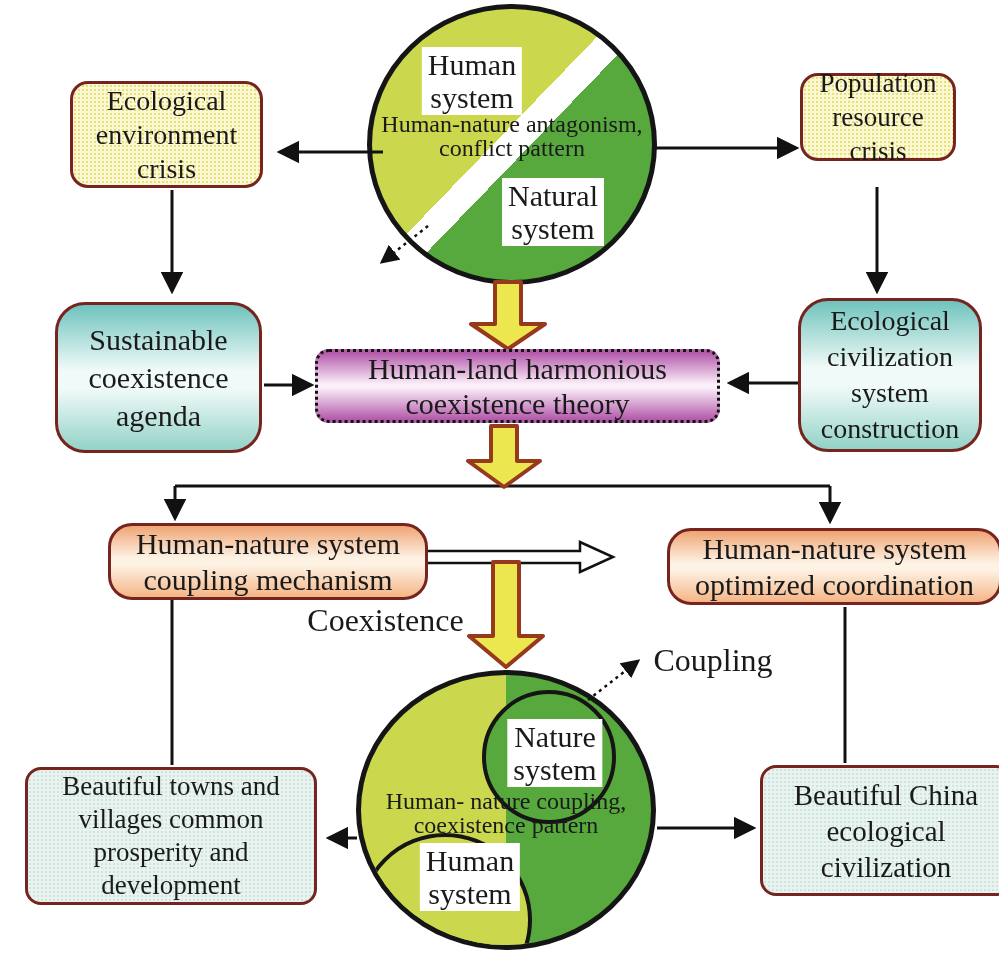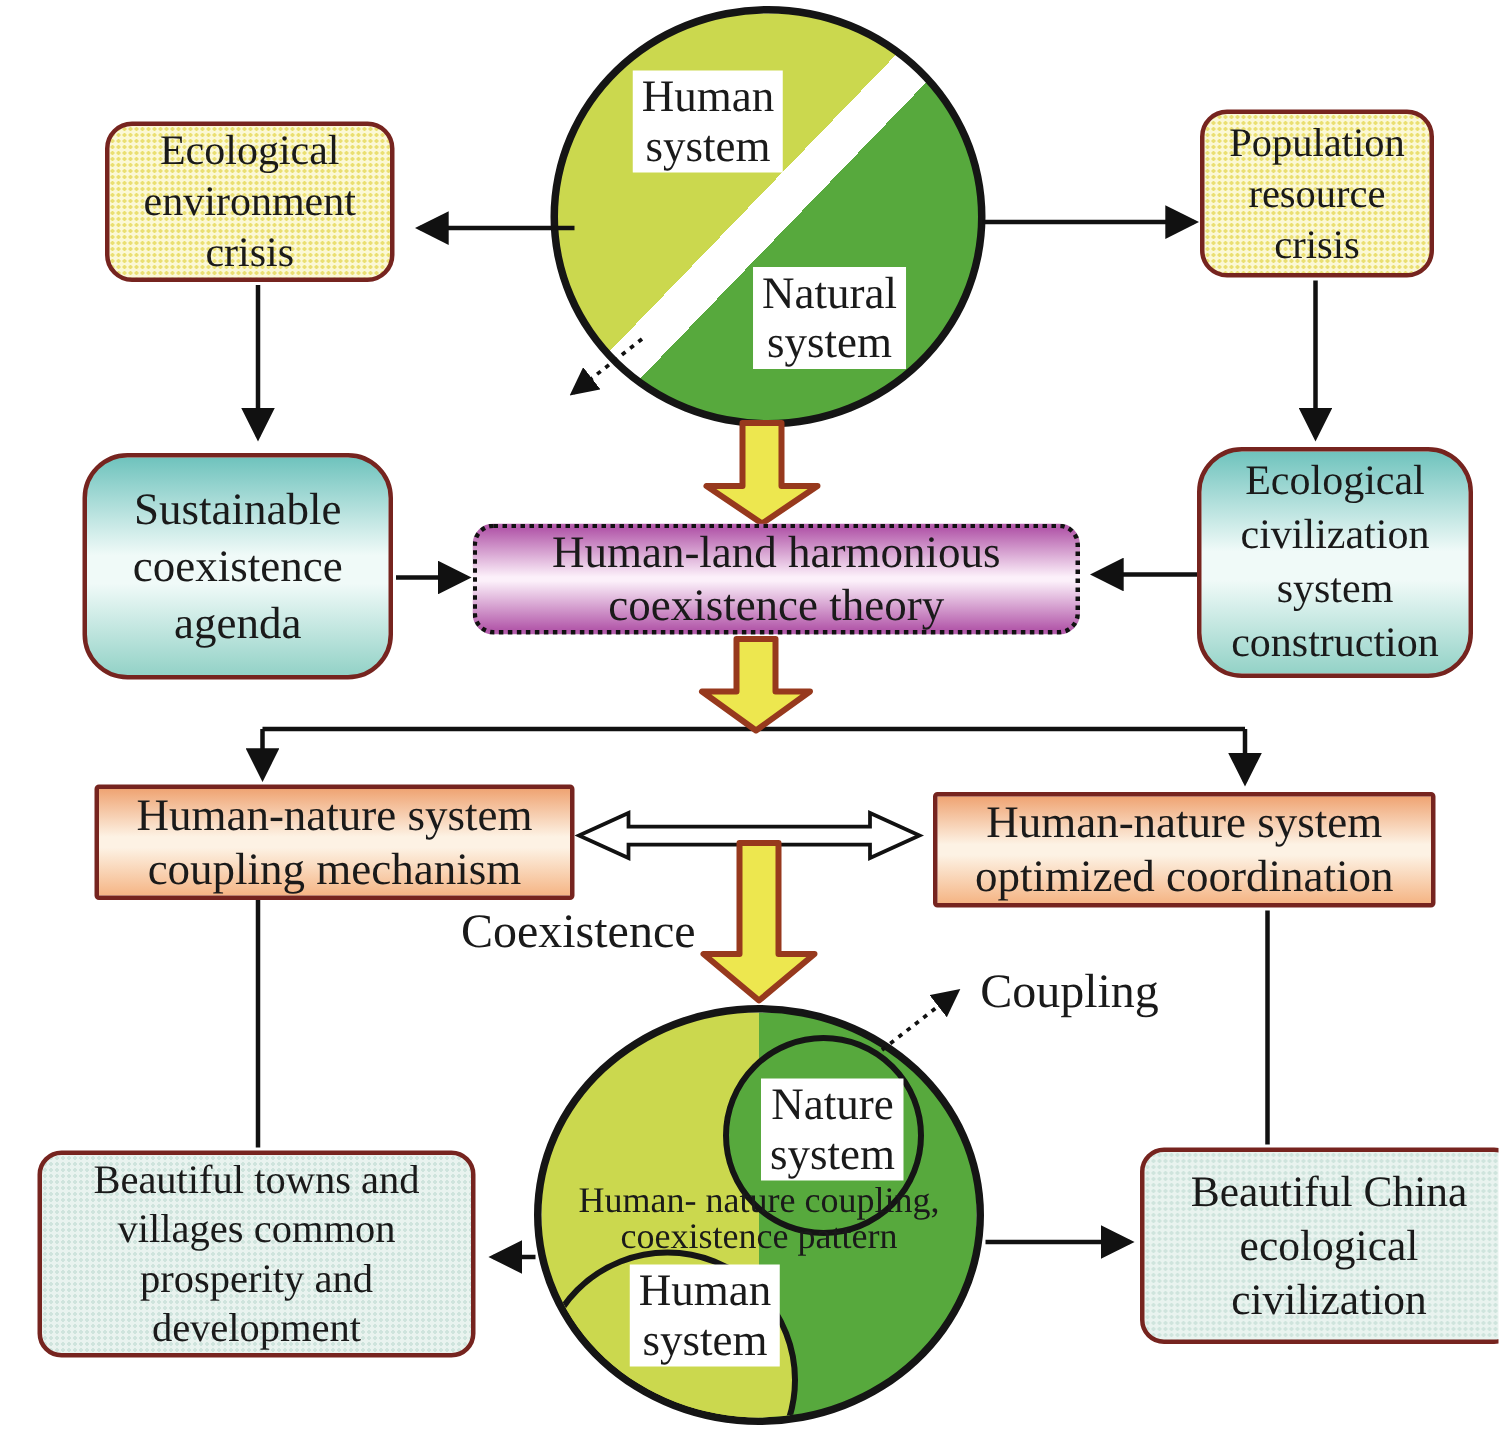--- a/index.html
+++ b/index.html
@@ -48,29 +48,30 @@
   .teal{
     background:linear-gradient(180deg,#6fc3bd 0%,#f0faf8 45%,#f0faf8 58%,#93d2c7 100%);
     border-radius:30px;
   }
   .magenta{
     background:linear-gradient(180deg,#b257a9 0%,#fcf0fa 48%,#fcf0fa 52%,#b257a9 100%);
     border:3px dotted #111;border-radius:14px;
   }
   .orange{
     background:linear-gradient(180deg,#efa473 0%,#fdf2e4 45%,#fdf2e4 55%,#f5b585 100%);
-    border-radius:3px;
+    border-radius:24px;
+    margin-left:45px;
   }
   .pale-blue{
     background-color:#e9f3ef;
     background-image:radial-gradient(#cfe4dd 1.2px,rgba(0,0,0,0) 1.3px);
     background-size:4px 4px;border-radius:16px;
   }
   .box-eco-crisis{left:70px;top:81px;width:193px;height:107px;font-size:28px;line-height:34px;}
-  .box-pop-crisis{left:800px;top:73px;width:156px;height:112px;font-size:27px;line-height:34px;}
+  .box-pop-crisis{left:800px;top:73px;width:156px;height:88px;font-size:27px;line-height:34px;}
   .box-sustainable{left:55px;top:302px;width:207px;height:151px;font-size:30px;line-height:38px;}
   .box-eco-civ{left:798px;top:298px;width:184px;height:154px;font-size:28px;line-height:36px;}
   .box-theory{left:315px;top:349px;width:405px;height:74px;font-size:30px;line-height:35px;}
   .box-coupling-mech{left:63px;top:523px;width:320px;height:77px;font-size:30px;line-height:36px;}
   .box-optimized{left:622px;top:528px;width:335px;height:77px;font-size:30px;line-height:36px;}
   .box-towns{left:25px;top:767px;width:292px;height:138px;font-size:27px;line-height:33px;}
   .box-china{left:760px;top:765px;width:252px;height:131px;font-size:29px;line-height:36px;}
   
   .float-label{position:absolute;font-size:32px;line-height:34px;text-align:center;z-index:5;}
   .lbl-antagonism{left:203px;top:264px;width:280px;}
@@ -80,20 +81,22 @@
   .overlay{position:absolute;left:0;top:0;z-index:2;pointer-events:none;}
 </style>
 </head>
 <body>
 
 <div class="canvas">
 
   <div class="circle circle-top">
     <div class="chip human-chip">Human
 system</div>
+    <div class="center-text top-center">Human-nature antagonism,
+conflict pattern</div>
     <div class="chip natural-chip">Natural
 system</div>
   </div>
 
   <div class="circle circle-bottom">
     <div class="small-circle green-sc"></div>
     <div class="small-circle yellow-sc"></div>
     <div class="chip nature-chip">Nature
 system</div>
     <div class="center-text bottom-center">Human- nature coupling,

